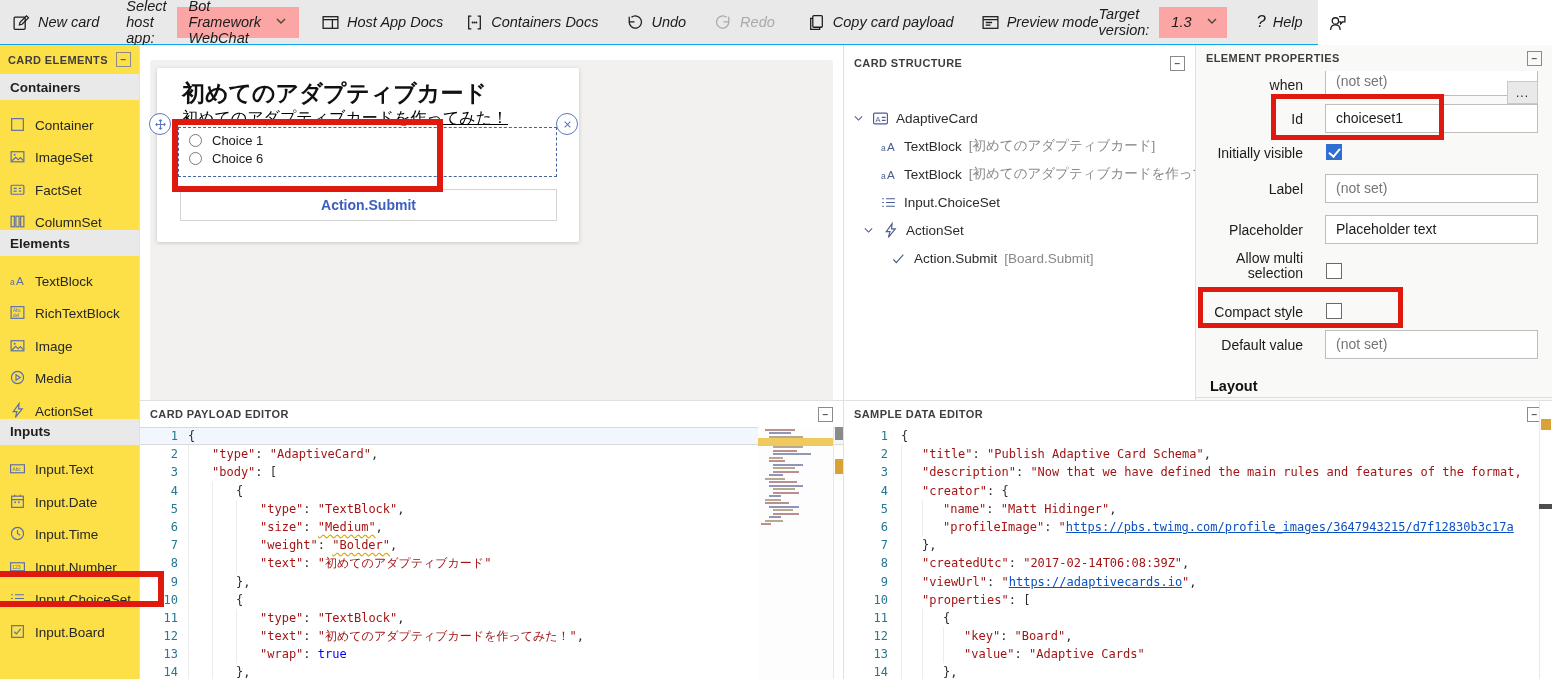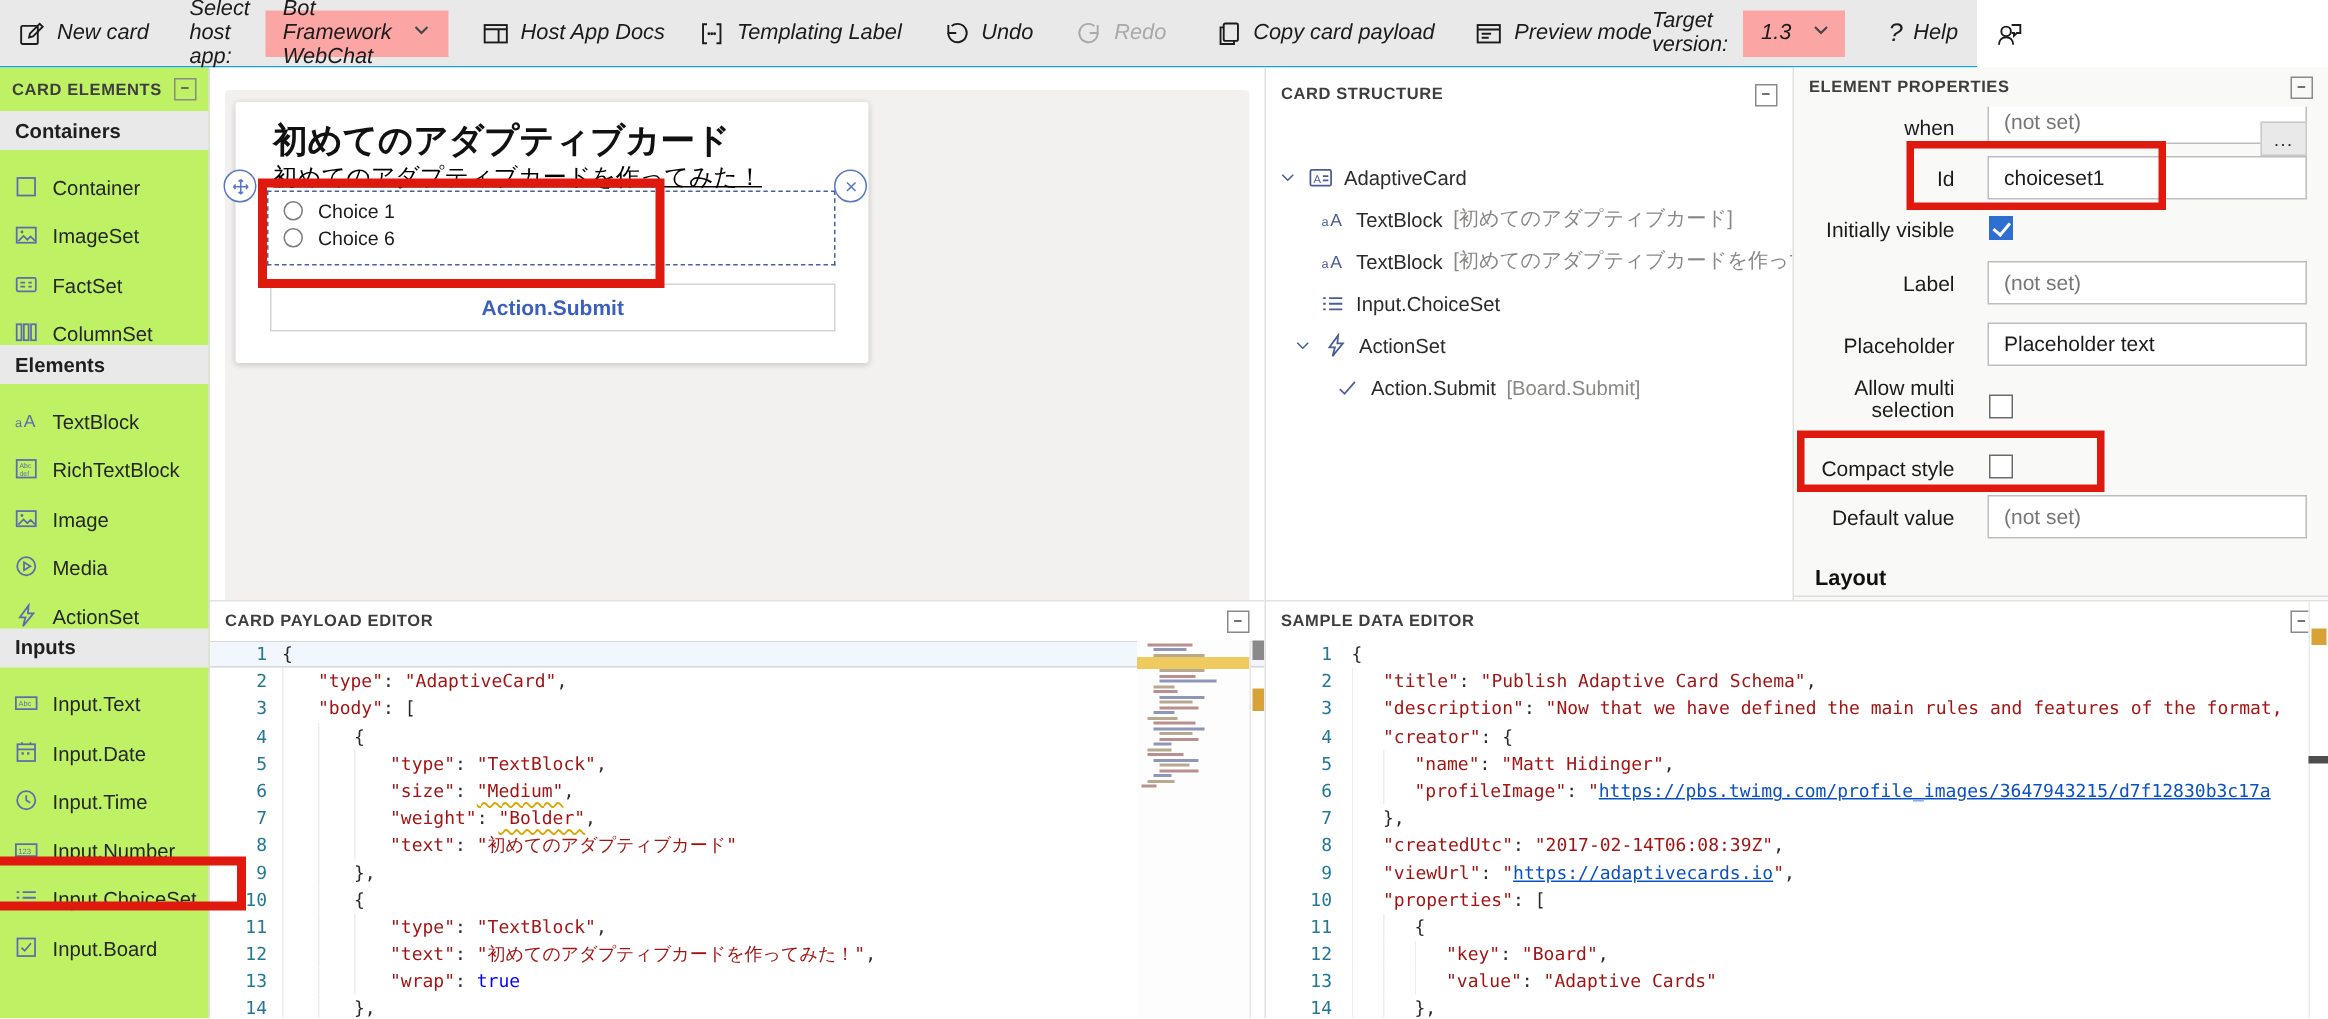--- a/index.html
+++ b/index.html
@@ -18,21 +18,21 @@
   .tdrop{background:#fca5a5;height:31px;display:flex;align-items:center;padding:0 12px;gap:14px;}
   .chev svg{width:12px;height:12px;stroke:#444;fill:none;stroke-width:1.4;}
   .qmark{font-size:17px;color:#1c1c1c;}
   
   .panel-head{height:26px;display:flex;align-items:center;padding:0 10px;font-size:11px;
               font-weight:700;color:#3e3e3e;letter-spacing:.4px;flex:none;}
   .collapse{margin-left:auto;width:13px;height:13px;border:1px solid #8a8a8a;color:#555;
             font-size:10px;display:flex;align-items:center;justify-content:center;background:transparent;}
   .collapse::after{content:"\2212";}
   
-  .sidebar{position:absolute;left:0;top:45px;width:140px;height:634px;background:#bef264;
+  .sidebar{position:absolute;left:0;top:45px;width:140px;height:634px;background:#fde047;
            border-right:1px solid #e0e0e0;box-sizing:border-box;}
   .sidebar .panel-head{height:29px;padding:0 8px;}
   .sb-band{height:26px;background:#e9e9e9;display:flex;align-items:center;padding-left:10px;
            font-size:13.5px;font-weight:700;color:#1f1f1f;}
   .sb-item{height:32.5px;display:flex;align-items:flex-end;padding-left:9px;gap:9px;font-size:13.5px;color:#262626;box-sizing:border-box;}
   .sb-ico{width:17px;height:17px;flex:none;color:var(--iconblue);}
   .sb-ico svg{width:17px;height:17px;stroke:currentColor;fill:none;stroke-width:1.1;}
   .sb-ico svg text{stroke:none;fill:currentColor;}
   .sb-ico svg .f{fill:currentColor;stroke:none;}
   
@@ -146,21 +146,21 @@
     </div>
     <div class="tbtn" style="margin-left:22px">
       <span class="ticon">
           <svg viewBox="0 0 18 18">
             <path d="M6 3 H3.5 v12 H6 M12 3 h2.5 v12 H12"></path>
             <circle cx="7.2" cy="9" r=".9" class="f"></circle>
             <circle cx="9" cy="9" r=".9" class="f"></circle>
             <circle cx="10.8" cy="9" r=".9" class="f"></circle>
           </svg>
         </span>
-      <span>Templating Label</span>
+      <span>Containers Docs</span>
     </div>
     <div class="tsep" style="margin-left:14px"></div>
     <div class="tbtn" style="margin-left:13px">
       <span class="ticon">
           <svg viewBox="0 0 18 18">
             <path d="M4 3.5 v5 h5"></path>
             <path d="M4 8.5 a5.8 5.8 0 1 0 2.1-4.4"></path>
           </svg>
         </span>
       <span>Undo</span>

